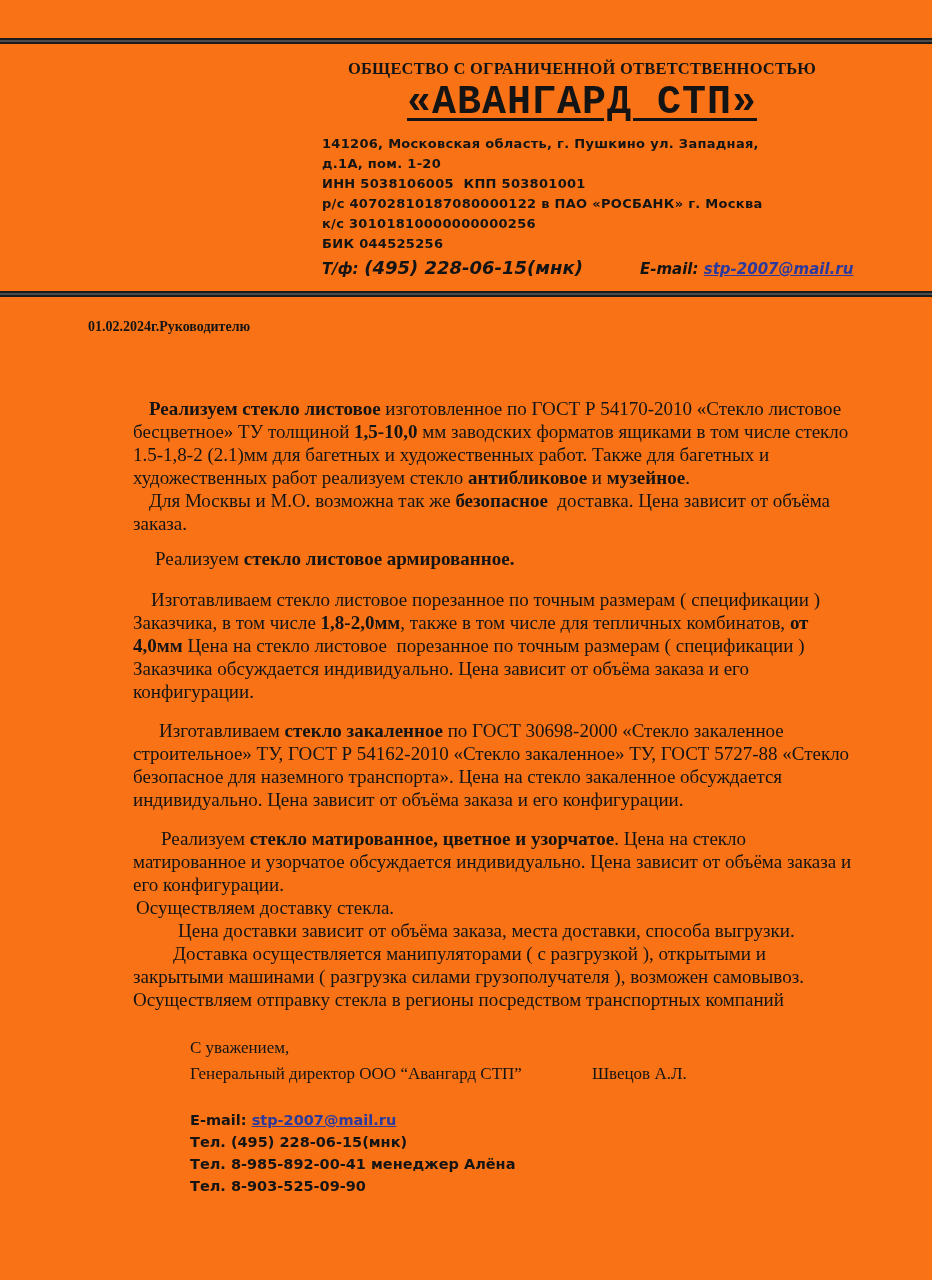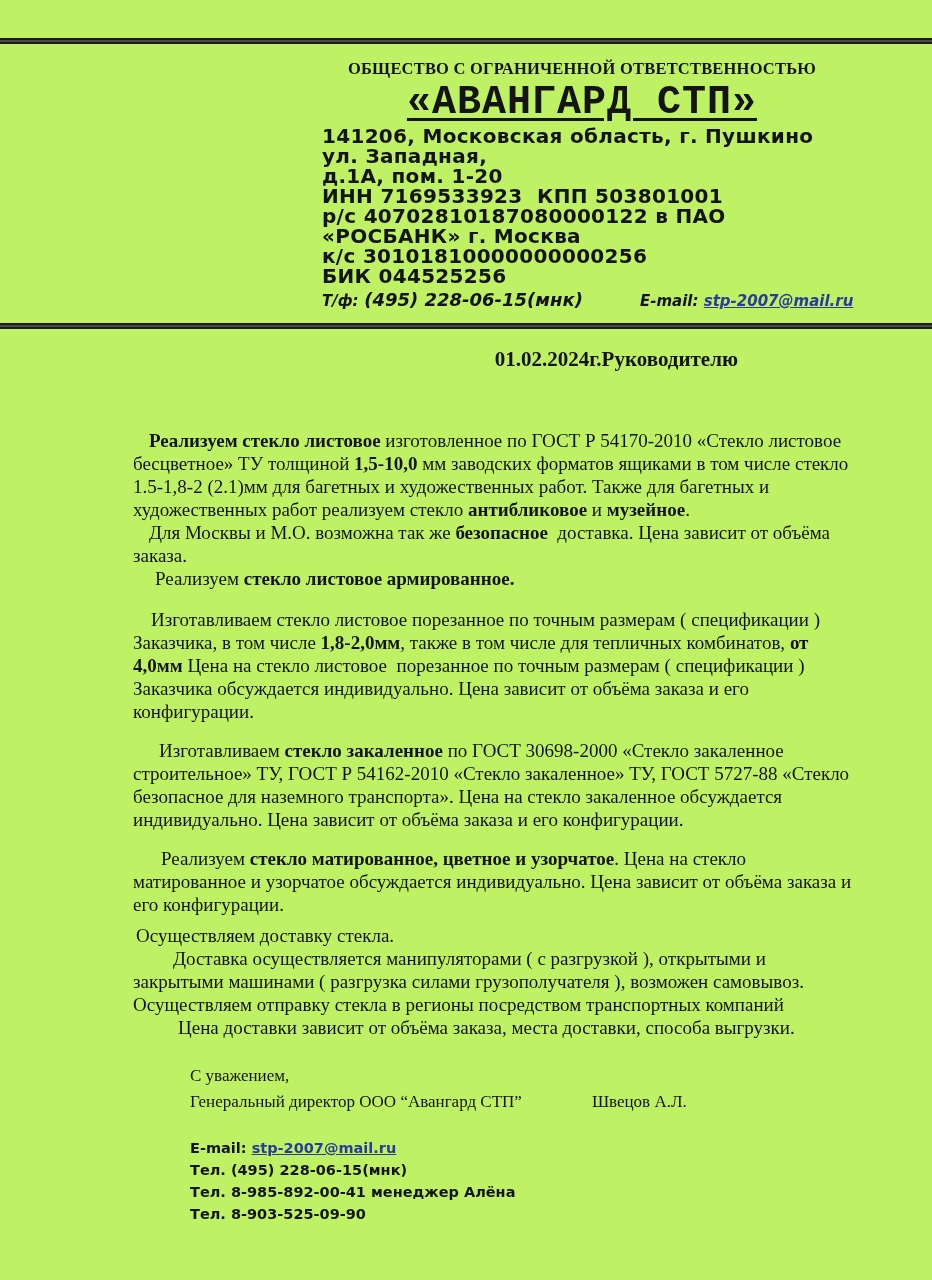--- a/index.html
+++ b/index.html
@@ -1,21 +1,21 @@
 <!DOCTYPE html>
 <html lang="ru" style="--link: #2b3a9c;"><head>
 <meta charset="utf-8">
 <style>
   html,body{margin:0;padding:0;}
   body{background:#e9e9e9;font-family:"Liberation Serif", serif;}
   .page{
     position:relative;
     width:932px;height:1280px;
     margin:0 auto;
-    background:#bef264;
+    background:#f97316;
     color:#141414;
     overflow:hidden;
   }
   .rule{
     width:100%;height:6px;
     background:linear-gradient(to bottom,#1c1c1c 0 32%,#5c5c5c 45% 55%,#1c1c1c 68% 100%);
   }
   .rule-top{margin-top:38px;}
   .rule-mid{margin-top:0;}
 
@@ -37,23 +37,24 @@
     font-family:Liberation Mono, monospace;
     font-weight:bold;
     font-size:40px;
     line-height:46px;
     letter-spacing:1px;
     text-decoration:underline;
     text-decoration-thickness:3px;
     text-underline-offset:5px;
   }
   .addr{
+    margin-top:8px;
     font-family:"DejaVu Sans", sans-serif;
     font-weight:bold;
-    font-size:20px;
+    font-size:13px;
     line-height:20px;
     letter-spacing:.3px;
     white-space:pre-wrap;
   }
   .row-tf{
     position:relative;
     font-family:"DejaVu Sans", sans-serif;
     font-weight:bold;
     line-height:24px;
     margin-top:2px;
@@ -72,26 +73,26 @@
     line-height:24px;
   }
   a.link{
     color:var(--link,#2b3a9c);
     text-decoration:underline;
     cursor:pointer;
   }
 
   
   .meta-row{
-    margin:18px 0 0 56px;
+    margin:18px 0 0 88px;
     width:722px;
     display:flex;
-    justify-content:flex-end;
+    justify-content:flex-start;
     font-weight:bold;
-    font-size:21px;
+    font-size:14px;
     line-height:24px;
   }
   .addressee{padding-right:40px;}
 
   
   .body{
     margin:58px 77px 0 133px;
     width:722px;
     font-size:19px;
     line-height:23px;
@@ -123,48 +124,48 @@
 </head>
 <body>
 
 <div class="page" style="color: rgb(20, 20, 20);">
 
   <div class="rule rule-top"></div>
 
   <header class="letterhead">
     <div class="org-type">ОБЩЕСТВО С ОГРАНИЧЕННОЙ ОТВЕТСТВЕННОСТЬЮ</div>
     <div class="company">«АВАНГАРД СТП»</div>
-    <div class="addr"><div>141206, Московская область, г. Пушкино ул. Западная,</div><div>д.1А, пом. 1-20</div><div>ИНН 7169533923  КПП 503801001</div><div>р/с 40702810187080000122 в ПАО «РОСБАНК» г. Москва</div><div>к/с 30101810000000000256</div><div>БИК 044525256</div></div>
+    <div class="addr"><div>141206, Московская область, г. Пушкино ул. Западная,</div><div>д.1А, пом. 1-20</div><div>ИНН 5038106005  КПП 503801001</div><div>р/с 40702810187080000122 в ПАО «РОСБАНК» г. Москва</div><div>к/с 30101810000000000256</div><div>БИК 044525256</div></div>
     <div class="row-tf">
       <span class="tf-label">Т/ф:</span>
       <span class="tf-num">(495) 228-06-15(мнк)</span>
       <span class="email-group">
         <span>E-mail:</span>
         <a class="link" href="#">stp-2007@mail.ru</a>
       </span>
     </div>
   </header>
 
   <div class="rule rule-mid"></div>
 
   <div class="meta-row">
     <span>01.02.2024г.</span>
     <span class="addressee">Руководителю</span>
   </div>
 
   <main class="body">
       <p style="text-indent: 16px; margin-top: 0px;"><span class="b">Реализуем стекло листовое </span><span>изготовленное по ГОСТ Р 54170-2010 «Стекло листовое бесцветное» ТУ толщиной </span><span class="b">1,5-10,0</span><span> мм заводских форматов ящиками в том числе стекло 1.5-1,8-2 (2.1)мм для багетных и художественных работ. Также для багетных и художественных работ реализуем стекло </span><span class="b">антибликовое</span><span> и </span><span class="b">музейное</span><span>.</span></p>
       <p style="text-indent: 16px; margin-top: 0px;"><span>Для Москвы и М.О. возможна так же </span><span class="b">безопасное</span><span>  доставка. Цена зависит от объёма заказа.</span></p>
-      <p style="text-indent: 22px; margin-top: 0px;"><span>Реализуем </span><span class="b">стекло листовое армированное.</span></p>
+      <p style="text-indent: 22px; margin-top: 12px;"><span>Реализуем </span><span class="b">стекло листовое армированное.</span></p>
       <p style="text-indent: 18px; margin-top: 18px;"><span>Изготавливаем стекло листовое порезанное по точным размерам ( спецификации ) Заказчика, в том числе </span><span class="b">1,8-2,0мм</span><span>, также в том числе для тепличных комбинатов, </span><span class="b">от 4,0мм</span><span> Цена на стекло листовое  порезанное по точным размерам ( спецификации )  Заказчика обсуждается индивидуально. Цена зависит от объёма заказа и его конфигурации.</span></p>
       <p style="text-indent: 26px; margin-top: 16px;"><span>Изготавливаем </span><span class="b">стекло закаленное</span><span> по ГОСТ 30698-2000 «Стекло закаленное строительное» ТУ, ГОСТ Р 54162-2010 «Стекло закаленное» ТУ, ГОСТ 5727-88 «Стекло безопасное для наземного транспорта». Цена на стекло закаленное обсуждается индивидуально. Цена зависит от объёма заказа и его конфигурации.</span></p>
       <p style="text-indent: 28px; margin-top: 16px;"><span>Реализуем </span><span class="b">стекло матированное, цветное и узорчатое</span><span>. Цена на стекло матированное и узорчатое обсуждается индивидуально. Цена зависит от объёма заказа и его конфигурации.</span></p>
-      <p style="text-indent: 3px; margin-top: 8px;"><span>Осуществляем доставку стекла.</span></p>
+      <p style="text-indent: 3px; margin-top: 0;"><span>Осуществляем доставку стекла.</span></p>
+      <p style="text-indent: 45px; margin-top: 0px;"><span>Цена доставки зависит от объёма заказа, места доставки, способа выгрузки.</span></p>
       <p style="text-indent: 40px; margin-top: 0px;"><span>Доставка осуществляется манипуляторами ( с разгрузкой ), открытыми и закрытыми машинами ( разгрузка силами грузополучателя ), возможен самовывоз. Осуществляем отправку стекла в регионы посредством транспортных компаний</span></p>
-      <p style="text-indent: 45px; margin-top: 0px;"><span>Цена доставки зависит от объёма заказа, места доставки, способа выгрузки.</span></p>
     </main>
 
   <div class="signature">
     <div>С уважением,</div>
     <div class="sig-row">
       <span>Генеральный директор ООО “Авангард СТП”</span>
       <span class="sig-name">Швецов А.Л.</span>
     </div>
   </div>
 

